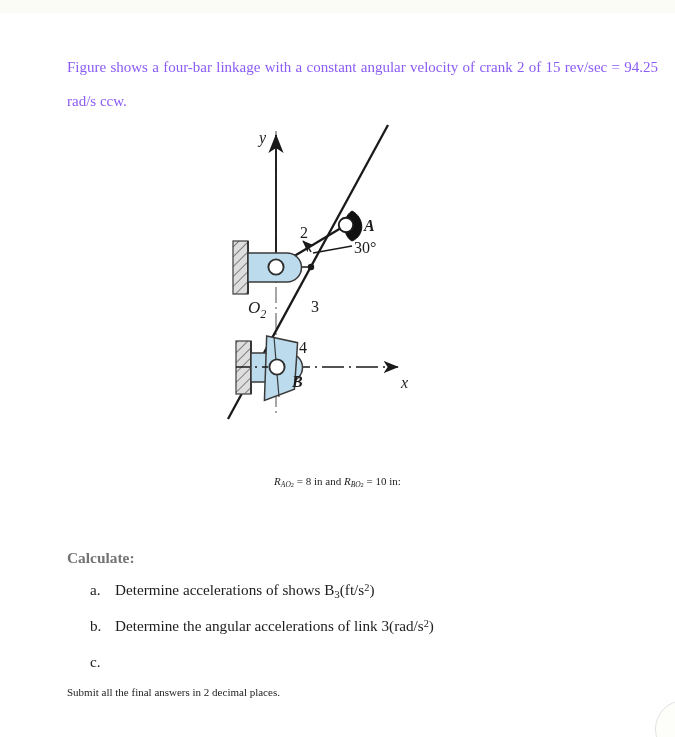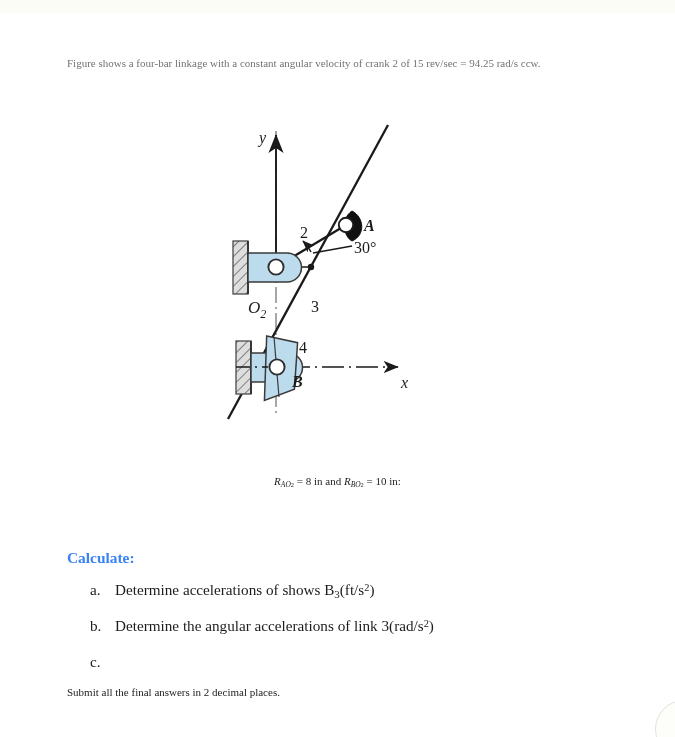--- a/index.html
+++ b/index.html
@@ -29,25 +29,25 @@
     height: 724px;
     background: #ffffff;
   }
 
   
   .intro {
     position: absolute;
     left: 67px;
     top: 22px;
     width: 591px;
-    font-size: 11px;
+    font-size: 15px;
     line-height: 34px;
     text-align: justify;
     text-align-last: left;
-    color: #737373;
+    color: #8b5cf6;
   }
 
   
   .figure {
     position: absolute;
     left: 0;
     top: 100px;
     width: 675px;
     height: 360px;
   }
@@ -76,21 +76,21 @@
     font-style: normal;
   }
 
   
   .calc-head {
     position: absolute;
     left: 67px;
     top: 536px;
     font-size: 15.4px;
     font-weight: bold;
-    color: #3b82f6;
+    color: #737373;
   }
   .qlist {
     position: absolute;
     left: 90px;
     top: 568px;
     width: 520px;
   }
   .qitem {
     display: flex;
     align-items: baseline;

